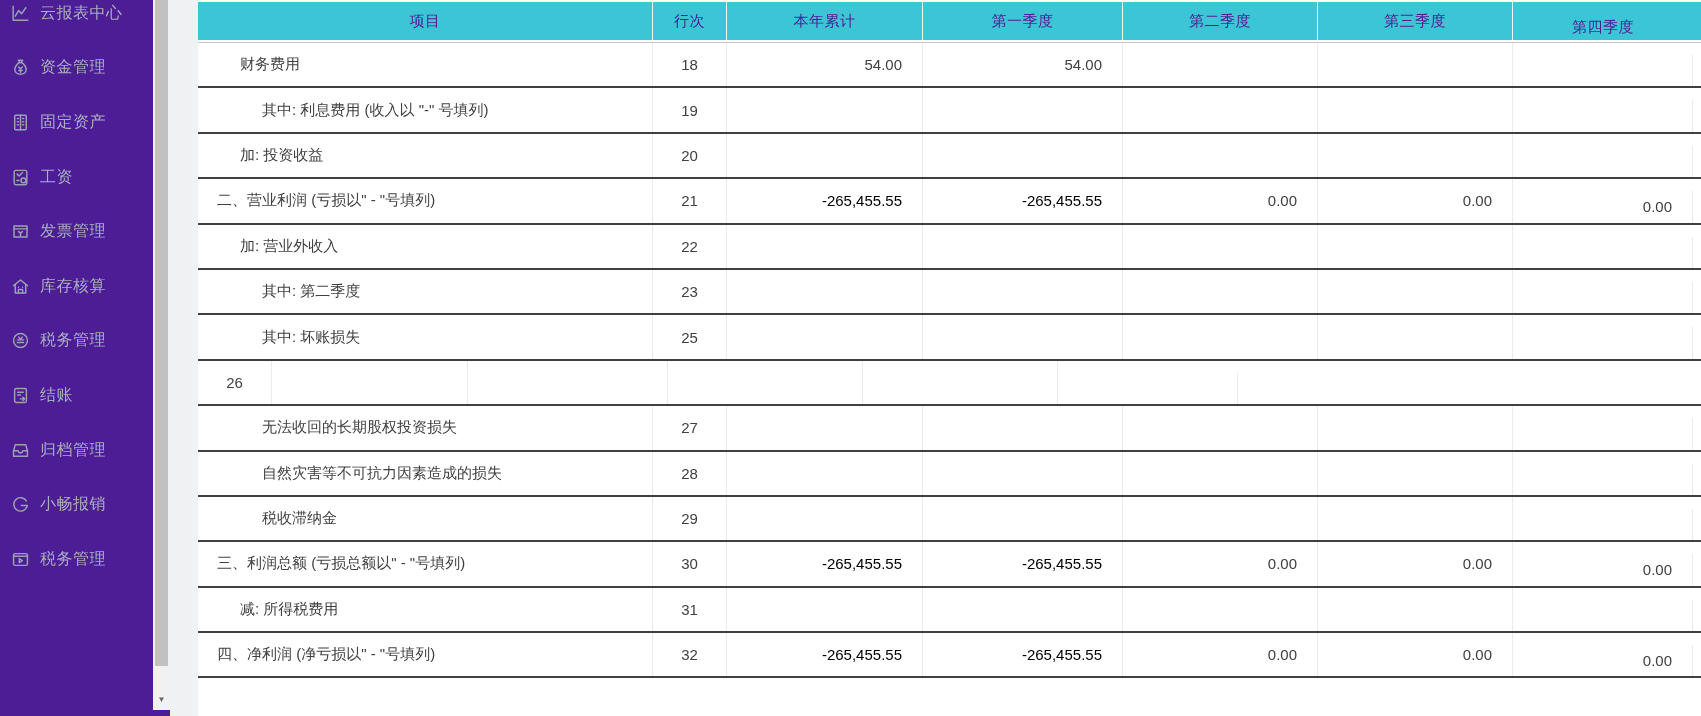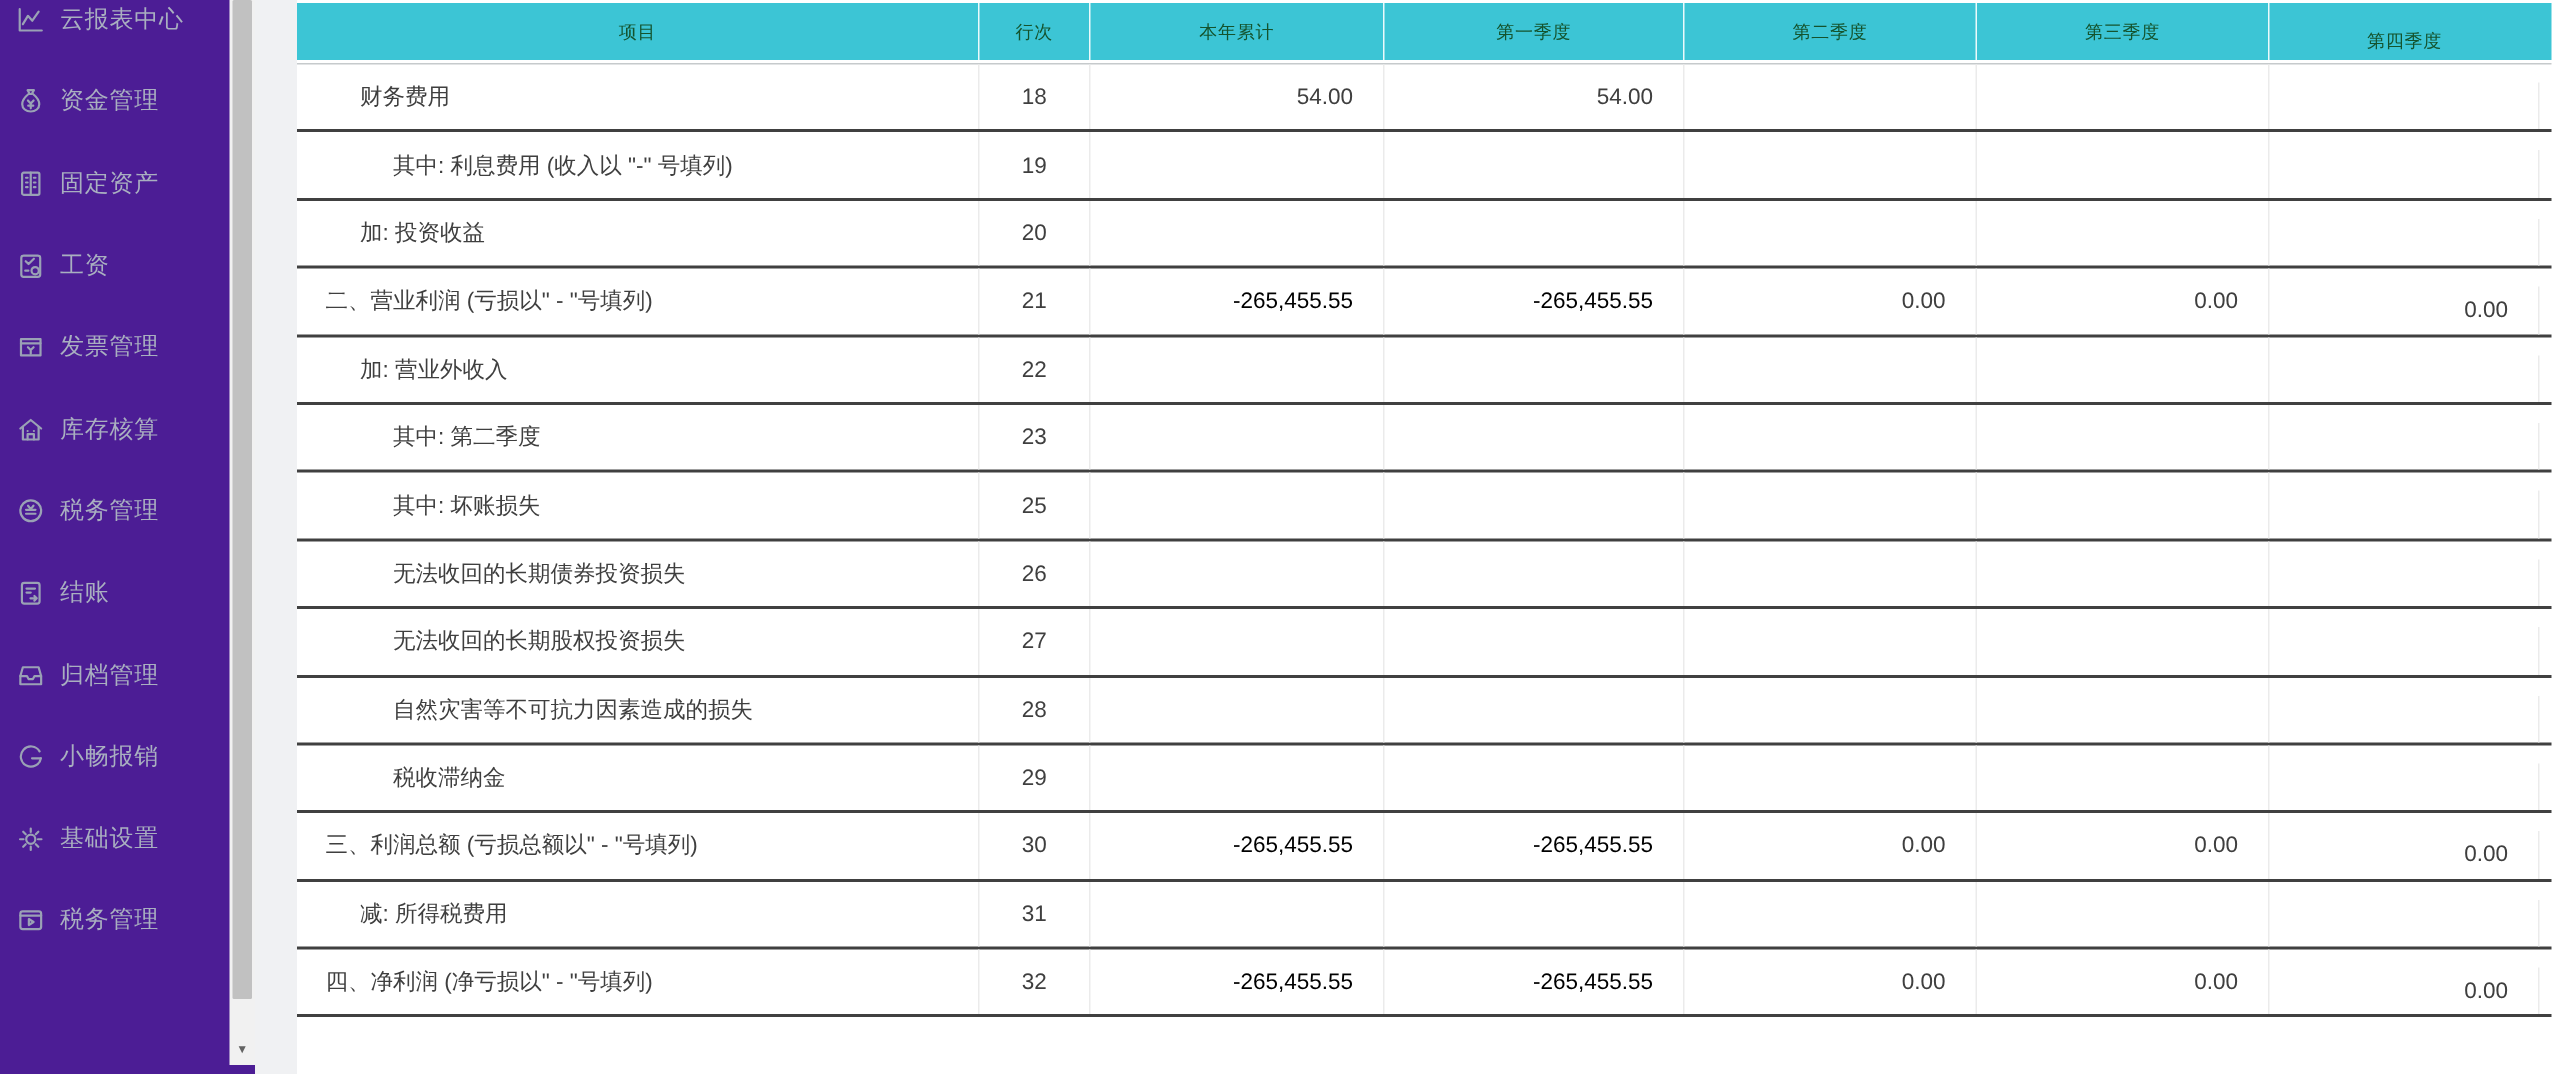--- a/index.html
+++ b/index.html
@@ -36,21 +36,21 @@
     display:flex;align-items:center;justify-content:center;
     color:#636363;font-size:8px;cursor:pointer;
   }
   
   .gap{position:absolute;left:170px;top:0;width:28px;height:716px;background:#f0f1f3;}
   
   .report{position:absolute;left:198px;top:0;width:1503px;height:716px;background:#fff;}
   .thead{display:flex;height:38px;margin-top:2px;background:#3cc5d5;}
   .th{
     display:flex;align-items:center;justify-content:center;
-    color:#14532d;font-size:12px;letter-spacing:.5px;
+    color:#4c1d95;font-size:15px;letter-spacing:.5px;
     border-right:1px solid rgba(255,255,255,.9);box-sizing:border-box;
   }
   .th:last-child{border-right:none;}
   .thead-sep{height:2px;background:#fff;border-bottom:1px solid #c6cacc;}
   .tr{display:flex;height:45.4px;box-sizing:border-box;border-bottom:2px solid #404040;}
   .td{
     box-sizing:border-box;border-right:1px solid #ebebeb;
     display:flex;align-items:center;font-size:15px;color:#3f3f3f;
     overflow:hidden;white-space:nowrap;
   }
@@ -170,29 +170,20 @@
   <div class="side-item">
     <span class="icon">
           <svg viewBox="0 0 20 20" fill="none" stroke="#9aa1b5" stroke-width="1.4" stroke-linecap="round" stroke-linejoin="round">
             <path d="M15.6 6.6A6.4 6.4 0 1016.4 11"></path>
             <path d="M10.8 11h5.6"></path>
           </svg>
         </span>
     <span class="slabel">小畅报销</span>
   </div>
 
-  <div class="side-item">
-    <span class="icon">
-          <svg viewBox="0 0 20 20" fill="none" stroke="#9aa1b5" stroke-width="1.4" stroke-linecap="round" stroke-linejoin="round">
-            <circle cx="10" cy="10" r="2.9"></circle>
-            <path d="M10 3.2v2.2M10 14.6v2.2M3.2 10h2.2M14.6 10h2.2M5.2 5.2l1.6 1.6M13.2 13.2l1.6 1.6M14.8 5.2l-1.6 1.6M6.8 13.2l-1.6 1.6"></path>
-          </svg>
-        </span>
-    <span class="slabel">基础设置</span>
-  </div>
 
   <div class="side-item">
     <span class="icon">
           <svg viewBox="0 0 20 20" fill="none" stroke="#9aa1b5" stroke-width="1.4" stroke-linecap="round" stroke-linejoin="round">
             <rect x="3.4" y="4.4" width="13.2" height="11.2" rx="1.5"></rect>
             <path d="M3.4 7h13.2"></path>
             <path d="M8.8 9.2l3 1.9-3 1.9z"></path>
           </svg>
         </span>
     <span class="slabel">税务管理</span>
@@ -285,21 +276,20 @@
     <div class="td c0 item indent-2">其中: 坏账损失</div>
     <div class="td c1 line">25</div>
     <div class="td c2 val"></div>
     <div class="td c3 val"></div>
     <div class="td c4 val"></div>
     <div class="td c5 val"></div>
     <div class="td c6 val"></div>
   </div>
 
   <div class="tr">
-    <div class="td c0 item indent-2">无法收回的长期债券投资损失</div>
     <div class="td c1 line">26</div>
     <div class="td c2 val"></div>
     <div class="td c3 val"></div>
     <div class="td c4 val"></div>
     <div class="td c5 val"></div>
     <div class="td c6 val"></div>
   </div>
 
   <div class="tr">
     <div class="td c0 item indent-2">无法收回的长期股权投资损失</div>

